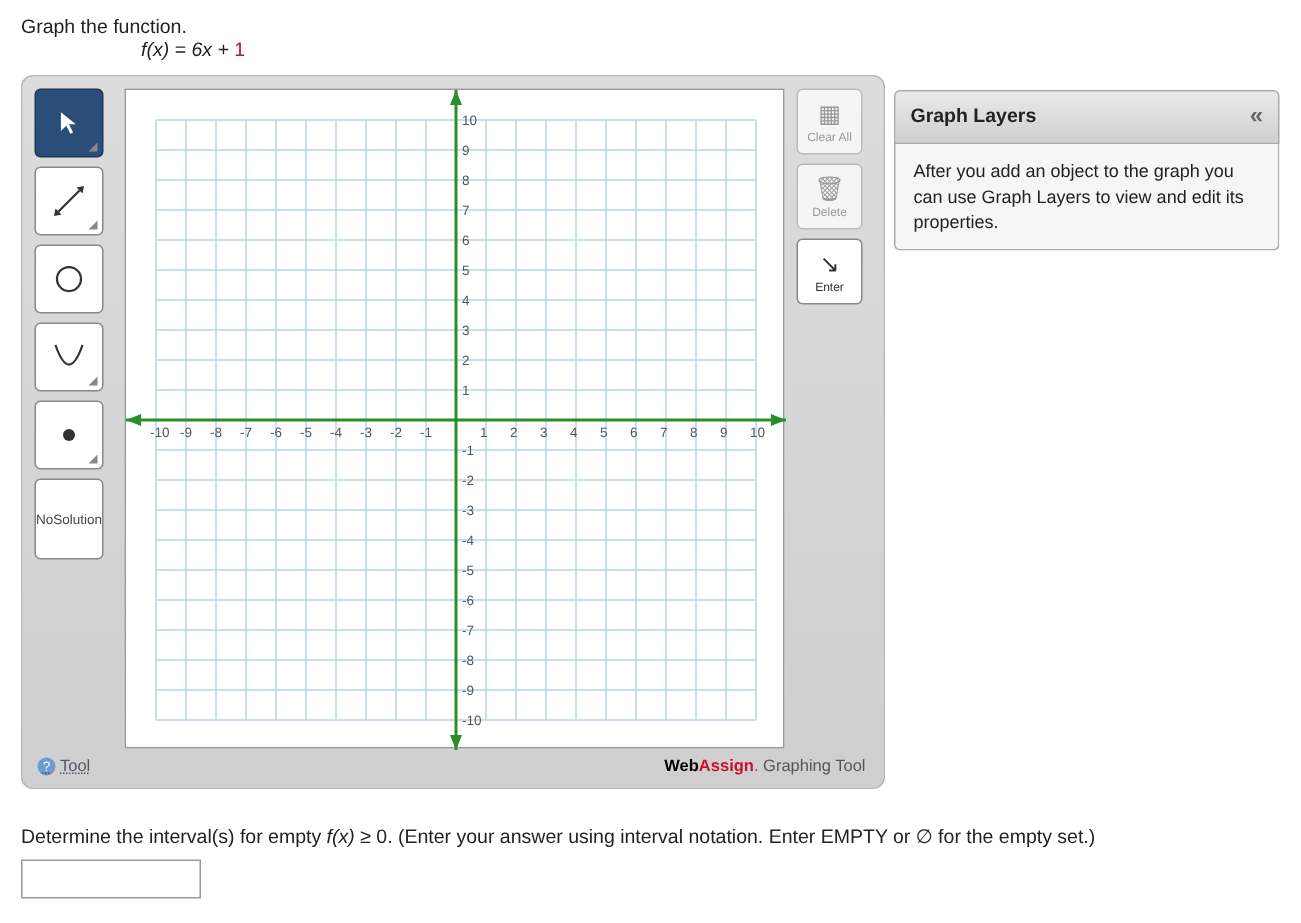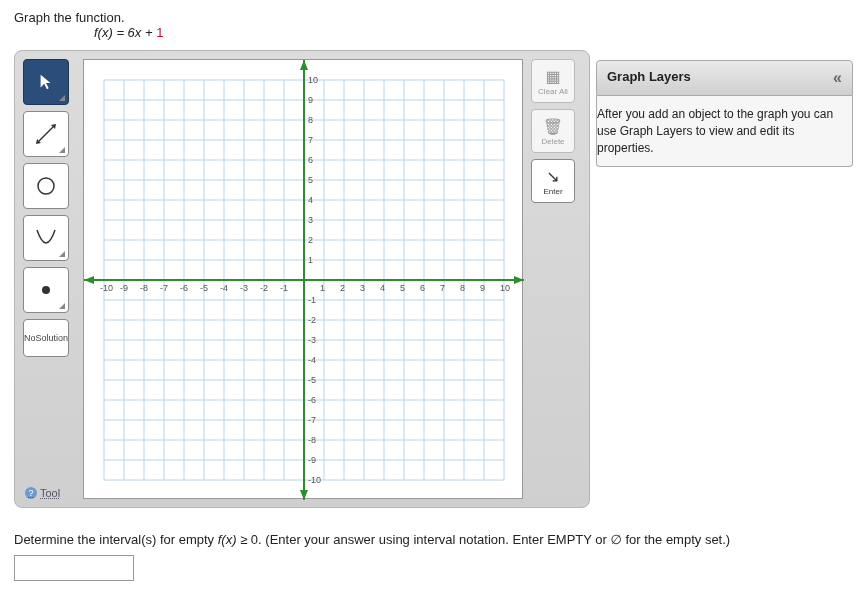--- a/index.html
+++ b/index.html
@@ -40,21 +40,21 @@
     font-size: 18px;
     position: relative;
   }
   .tool.selected { background: #2b4d7a; border-color:#1d3656; }
   .tool.selected svg path { fill:#fff; }
   .tool .corner {
     position:absolute; right:3px; bottom:3px; width:0;height:0;
     border-left:6px solid transparent; border-bottom:6px solid #888;
   }
   .tool.no-solution {
-    font-size:9px; text-align:center; line-height:11px; height:38px; color:#444;
+    font-size:9px; text-align:center; line-height:11px; height:54px; color:#444;
   }
   .graph-area {
     width: 440px; height: 440px;
     background: #fff;
     border: 1px solid #999;
     position: relative;
   }
   .grid-svg { position:absolute; inset:0; }
   .axis-label {
     position:absolute; font-size:9px; color:#555; user-select:none;
@@ -101,21 +101,21 @@
     border-radius:4px 4px 0 0;
     padding:8px 10px;
     display:flex; justify-content:space-between; align-items:flex-start;
     font-weight:bold;
   }
   .layers-head .chev { font-size:16px; color:#666;}
   .layers-body {
     border:1px solid #aaa; border-top:none;
     border-radius:0 0 4px 4px;
     background:#f6f6f6;
-    padding:10px 0;
+    padding:10px 12px;
     font-size:12px; line-height:1.4;
   }
   .q2 { margin-top:24px; font-size:13px; }
   .answer-box {
     width:120px; height:26px;
     border:1px solid #999;
     margin-top:8px;
   }
   .oslash { display:inline-block; }
 </style>
@@ -285,20 +285,23 @@
           <div>Enter</div>
         </div>
       </div>
     </div>
 
     <div class="help">
       <span class="help-ico">?</span>
       <span>Tool</span>
     </div>
 
+    <div class="branding">
+      <b>Web</b><span class="assign">Assign</span><span>. Graphing Tool</span>
+    </div>
   </div>
 
   <div class="layers-panel">
     <div class="layers-head">
       <span>Graph Layers</span>
       <span class="chev">«</span>
     </div>
     <div class="layers-body">After you add an object to the graph you can use Graph Layers to view and edit its properties.</div>
   </div>
 </div>

